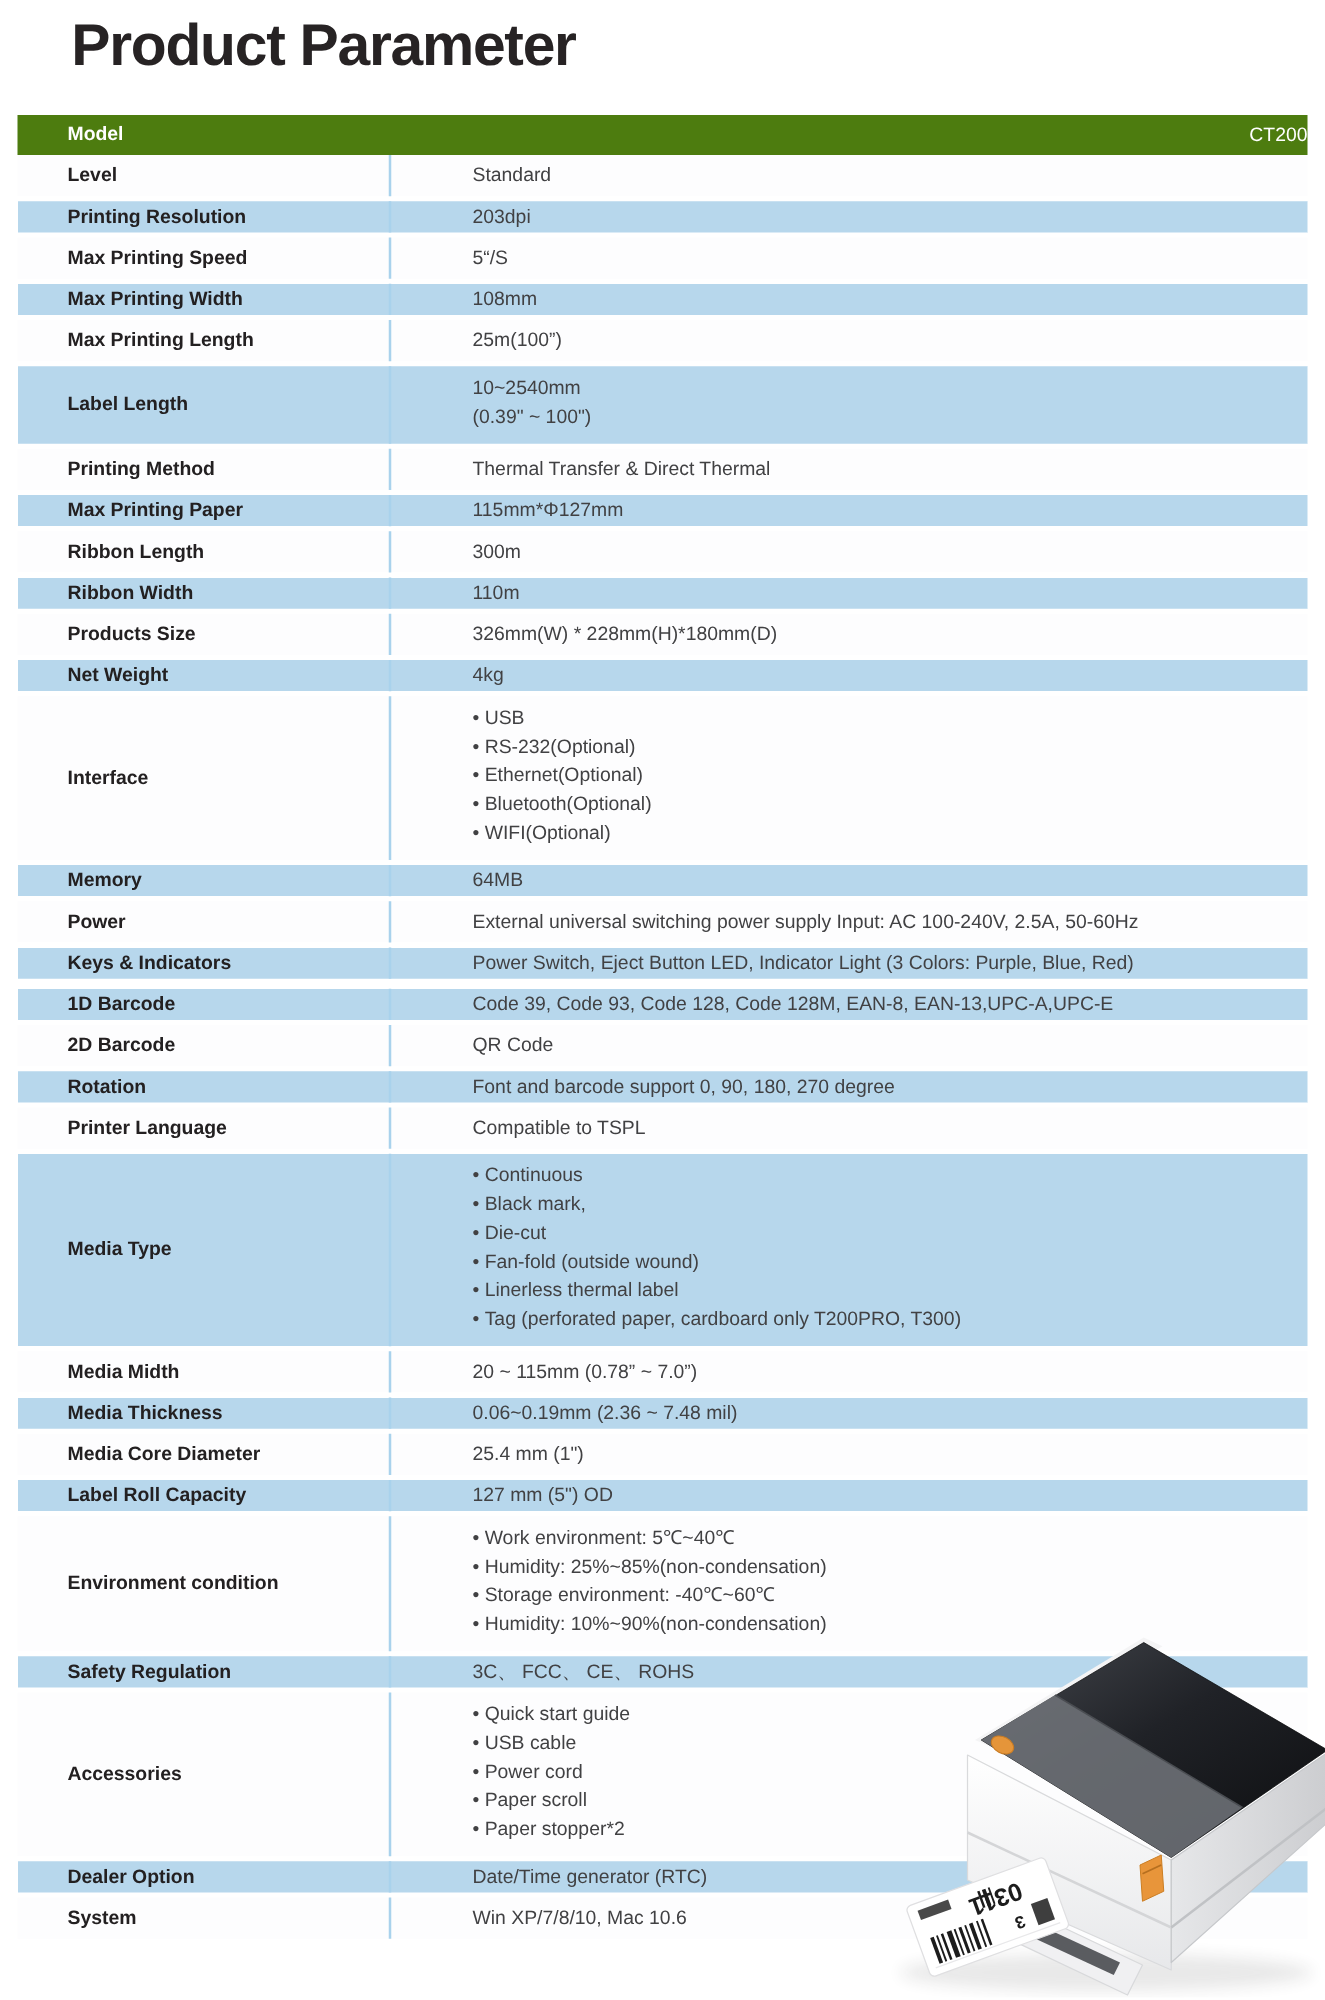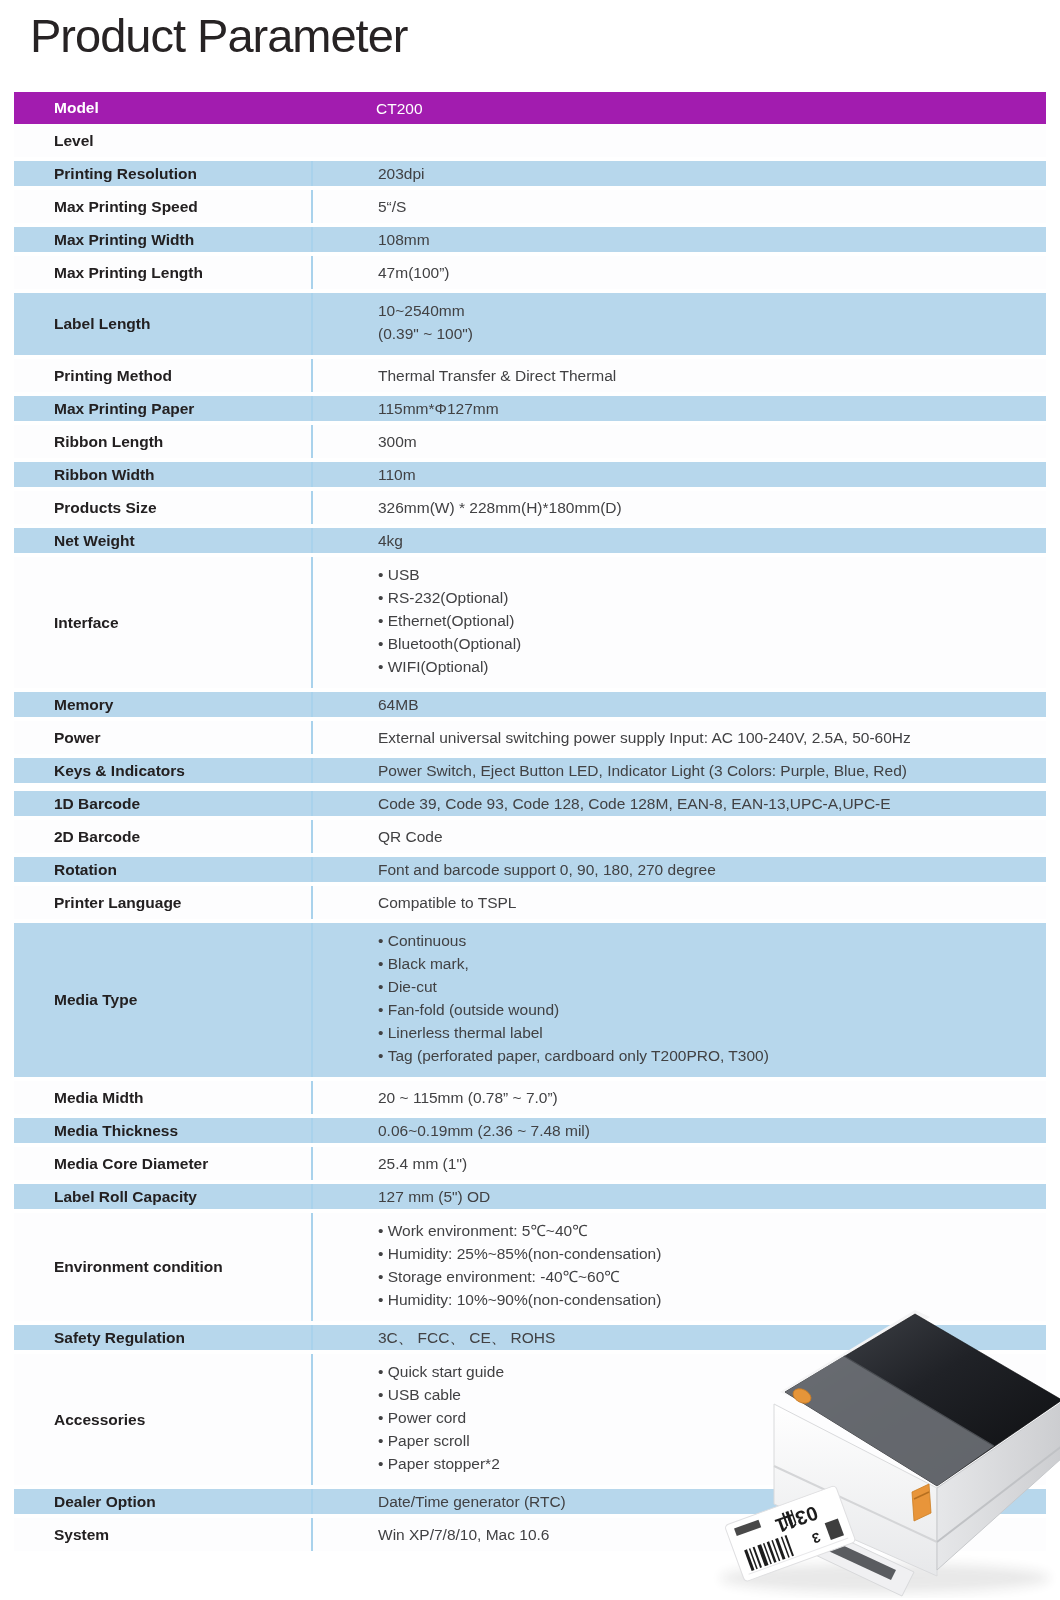--- a/index.html
+++ b/index.html
@@ -1,35 +1,35 @@
 <!DOCTYPE html>
 <html><head>
 <meta charset="utf-8">
 <style>
   html,body{margin:0;padding:0;}
   body{
     width:1060px;height:1600px;position:relative;overflow:hidden;
     background:#ffffff;font-family:"Liberation Sans",sans-serif;
   }
   .page-title{
-    position:absolute;left:30px;top:8px;
-    font-size:47px;font-weight:normal;letter-spacing:-1px;color:#272324;
+    position:absolute;left:57px;top:8px;
+    font-size:47px;font-weight:bold;letter-spacing:-1px;color:#272324;
   }
   .spec-table{
     position:absolute;left:14px;top:92px;width:1032px;
     font-size:15.5px;
   }
   .row{display:flex;min-height:33px;}
   .row.white{background:#fdfdfe;}
   .row.blue{
     background:#b7d7ec;background-clip:padding-box;
     border-top:4px solid #ffffff;border-bottom:4px solid #ffffff;
     box-sizing:border-box;
   }
-  .row.header{background:#a21caf;min-height:32px;border:none;}
+  .row.header{background:#4d7c0f;min-height:32px;border:none;text-align:right;}
   .cell{display:flex;}
   .cell.label{
     width:257px;flex:0 0 257px;padding-left:40px;box-sizing:content-box;
     align-items:center;font-weight:bold;color:#232021;
   }
   .cell.value{
     flex:1;border-left:2px solid #a9d2ec;padding-left:65px;
     flex-direction:column;justify-content:center;color:#414143;
   }
   .row.header .cell.label{color:#ffffff;}
@@ -46,20 +46,23 @@
 
 <div class="spec-table">
     <div class="row header">
       <div class="cell label">Model</div>
       <div class="cell value">
         <div class="vline">CT200</div>
       </div>
     </div>
     <div class="row white">
       <div class="cell label">Level</div>
+      <div class="cell value">
+        <div class="vline">Standard</div>
+      </div>
     </div>
     <div class="row blue">
       <div class="cell label">Printing Resolution</div>
       <div class="cell value">
         <div class="vline">203dpi</div>
       </div>
     </div>
     <div class="row white">
       <div class="cell label">Max Printing Speed</div>
       <div class="cell value">
@@ -68,21 +71,21 @@
     </div>
     <div class="row blue">
       <div class="cell label">Max Printing Width</div>
       <div class="cell value">
         <div class="vline">108mm</div>
       </div>
     </div>
     <div class="row white">
       <div class="cell label">Max Printing Length</div>
       <div class="cell value">
-        <div class="vline">47m(100”)</div>
+        <div class="vline">25m(100”)</div>
       </div>
     </div>
     <div class="row blue multi">
       <div class="cell label">Label Length</div>
       <div class="cell value">
         <div class="vline">10~2540mm</div>
         <div class="vline">(0.39" ~ 100")</div>
       </div>
     </div>
     <div class="row white">

